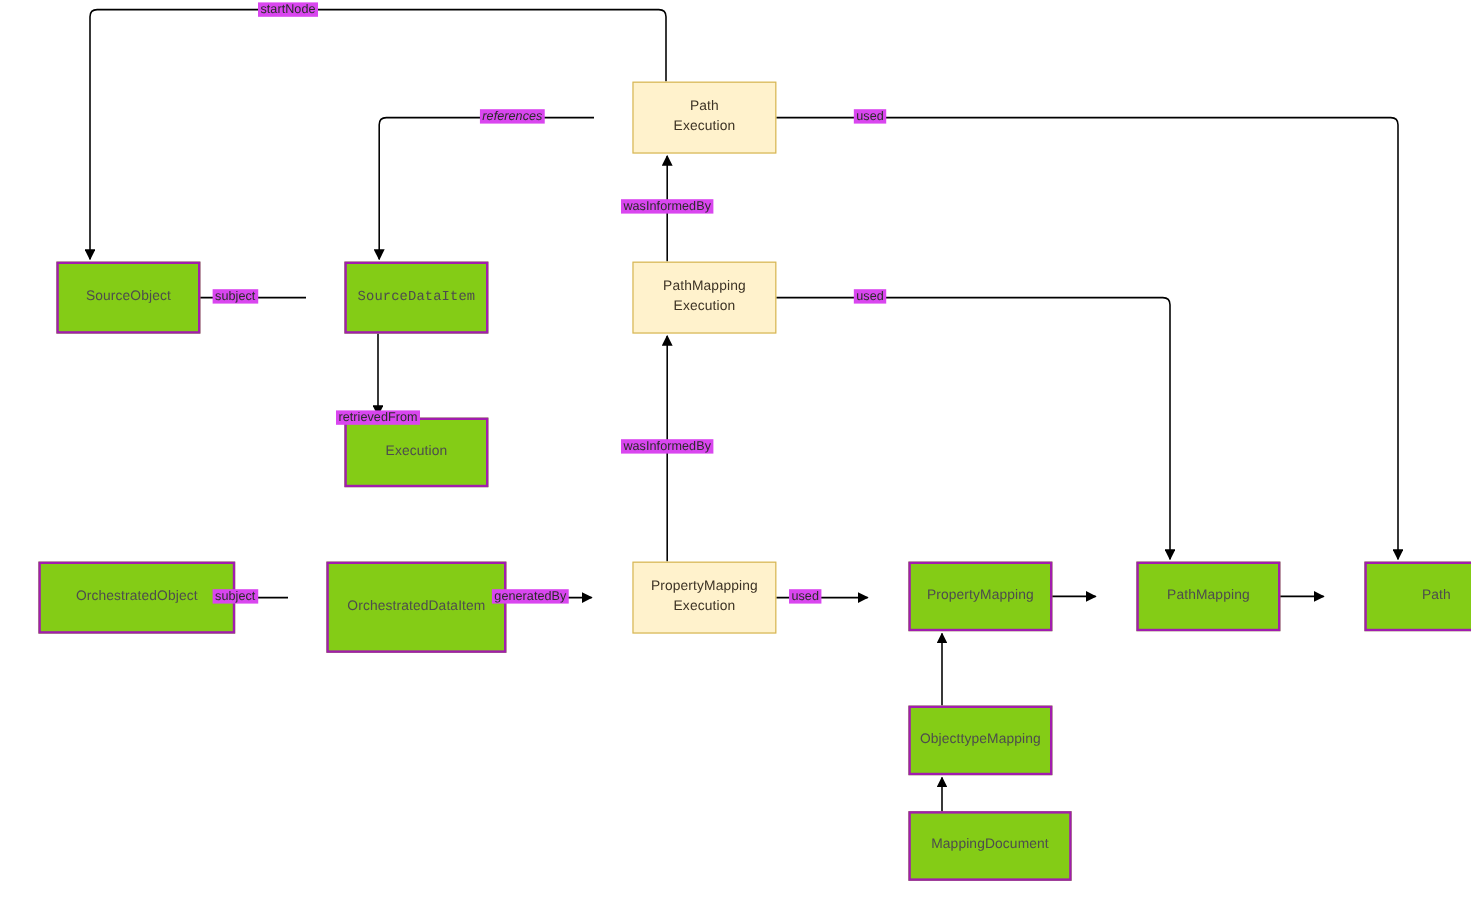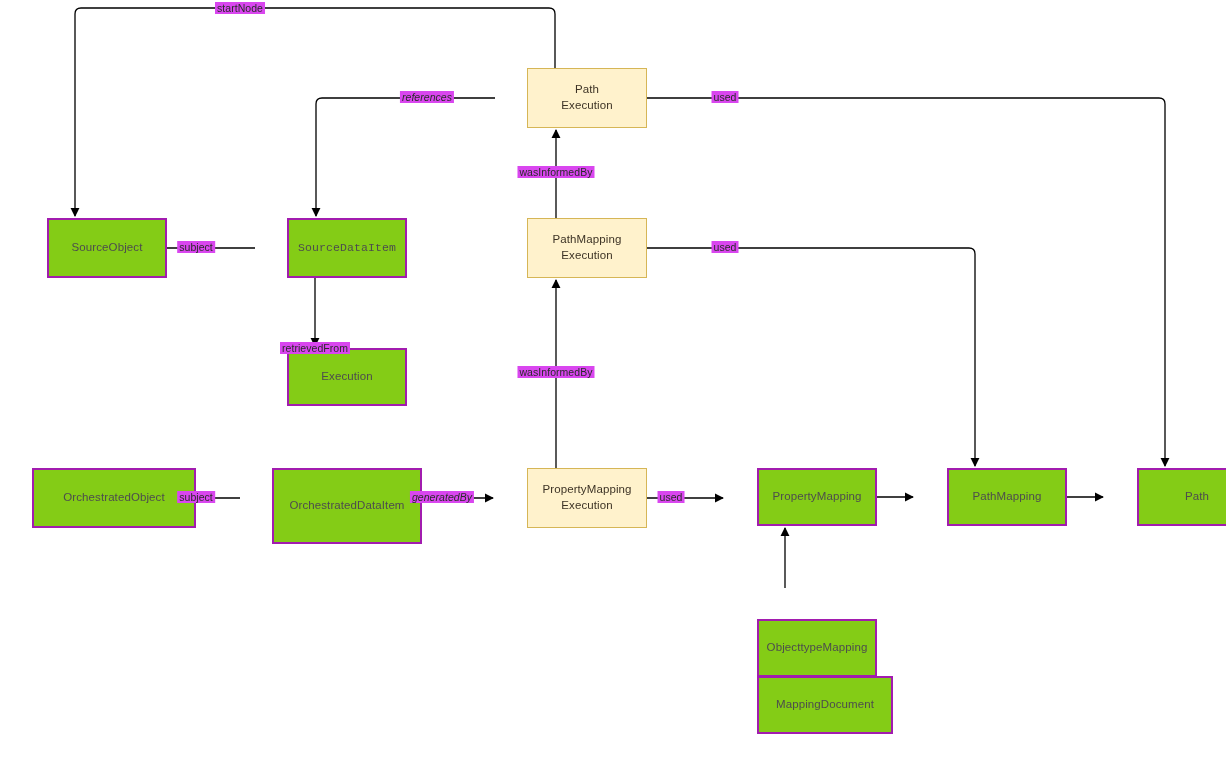--- a/index.html
+++ b/index.html
@@ -150,33 +150,33 @@
   </div>
 
   <div class="node grey" style="left:915px; top:468px; width:120px; height:58px;">
     <span class="node-label">PathMapping</span>
   </div>
 
   <div class="node grey" style="left:1105px; top:468px; width:120px; height:58px;">
     <span class="node-label">Path</span>
   </div>
 
-  <div class="node grey" style="left:725px; top:619px; width:120px; height:58px;">
+  <div class="node grey" style="left:725px; top:588px; width:120px; height:58px;">
     <span class="node-label">ObjecttypeMapping</span>
   </div>
 
   <div class="node grey" style="left:725px; top:676px; width:136px; height:58px;">
     <span class="node-label">MappingDocument</span>
   </div>
 
   <div class="edge-label" style="left:240px; top:8px;">startNode</div>
   <div class="edge-label" style="left:427px; top:97px;font-style:italic;">references</div>
   <div class="edge-label" style="left:725px; top:97px;">used</div>
   <div class="edge-label" style="left:196px; top:247px;">subject</div>
   <div class="edge-label" style="left:315px; top:312px;margin-top:36px;">retrievedFrom</div>
   <div class="edge-label" style="left:556px; top:172px;">wasInformedBy</div>
   <div class="edge-label" style="left:725px; top:247px;">used</div>
   <div class="edge-label" style="left:556px; top:372px;">wasInformedBy</div>
   <div class="edge-label" style="left:196px; top:497px;">subject</div>
-  <div class="edge-label" style="left:442px; top:497px;font-style:italic;">generatedBy</div>
+  <div class="edge-label" style="left:442px; top:497px;">generatedBy</div>
   <div class="edge-label" style="left:671px; top:497px;">used</div>
 
 </div>
 
 </body></html>

